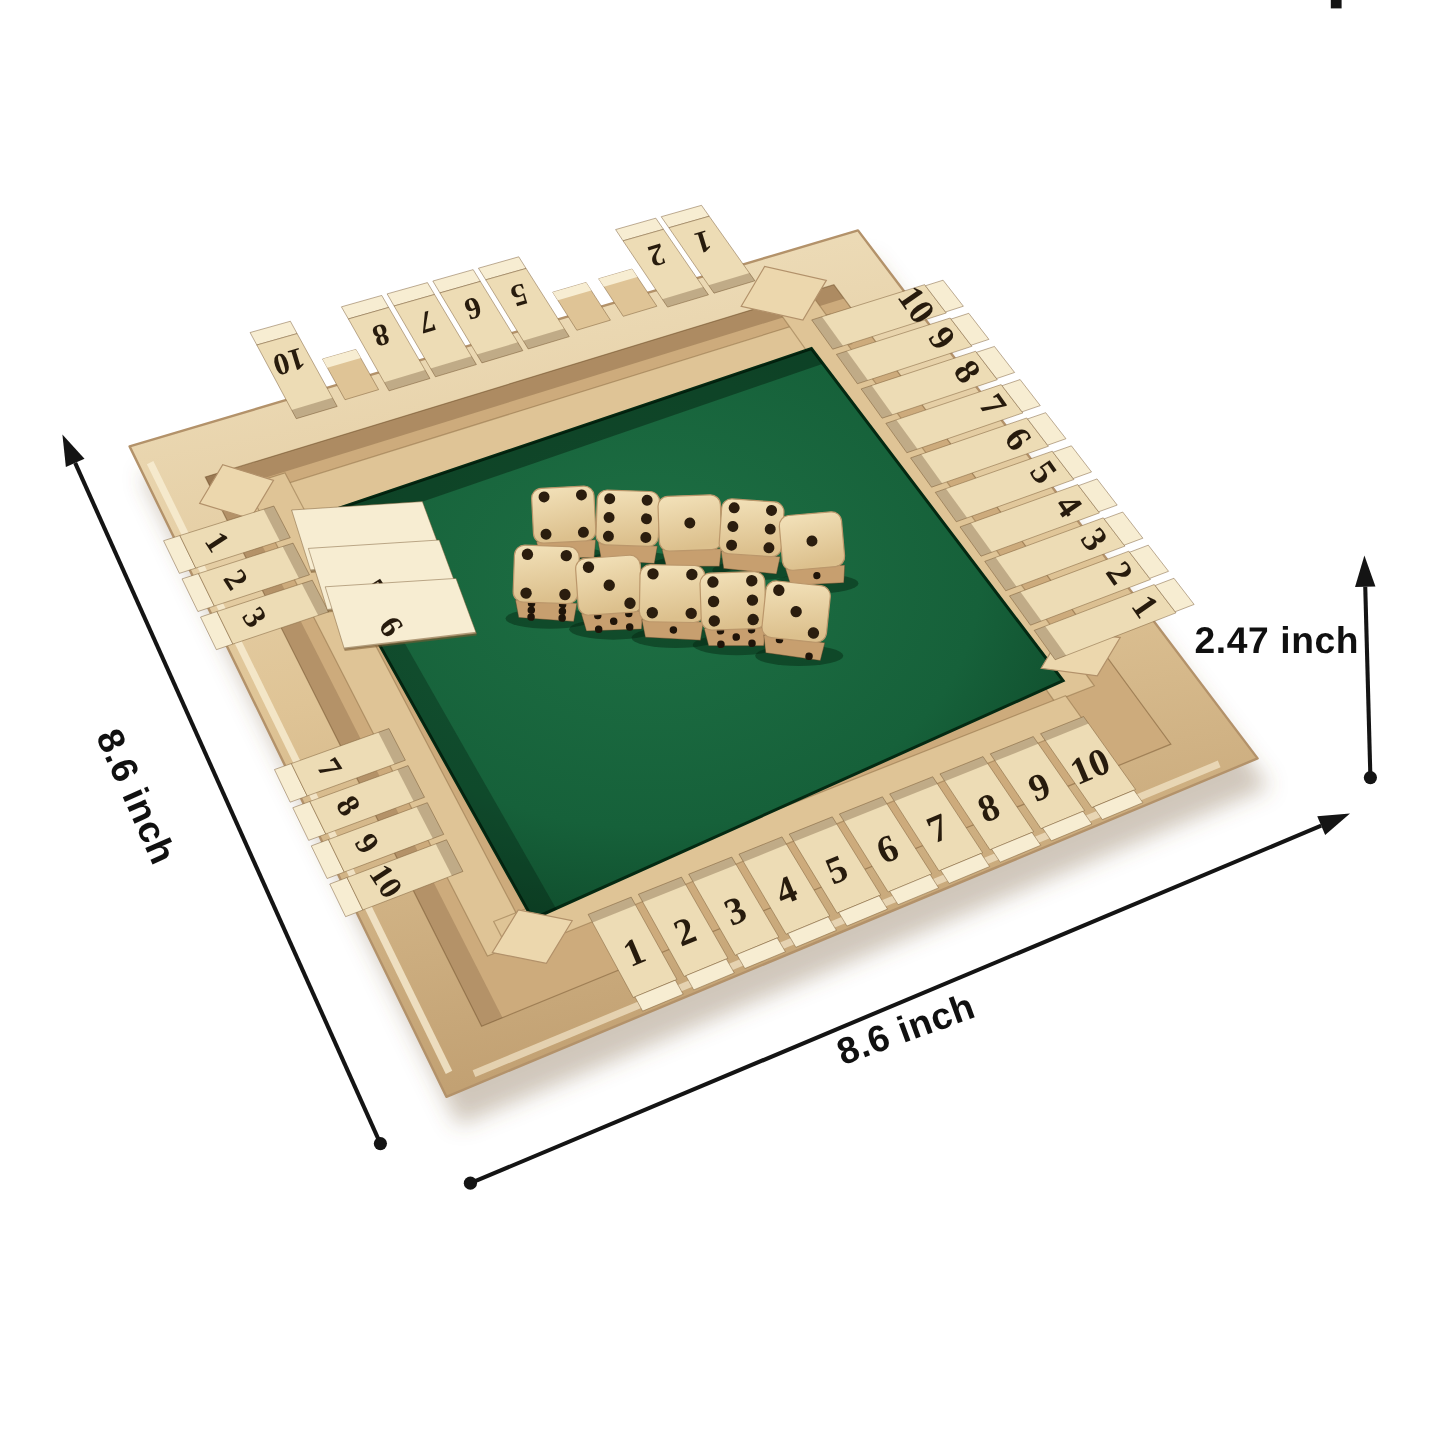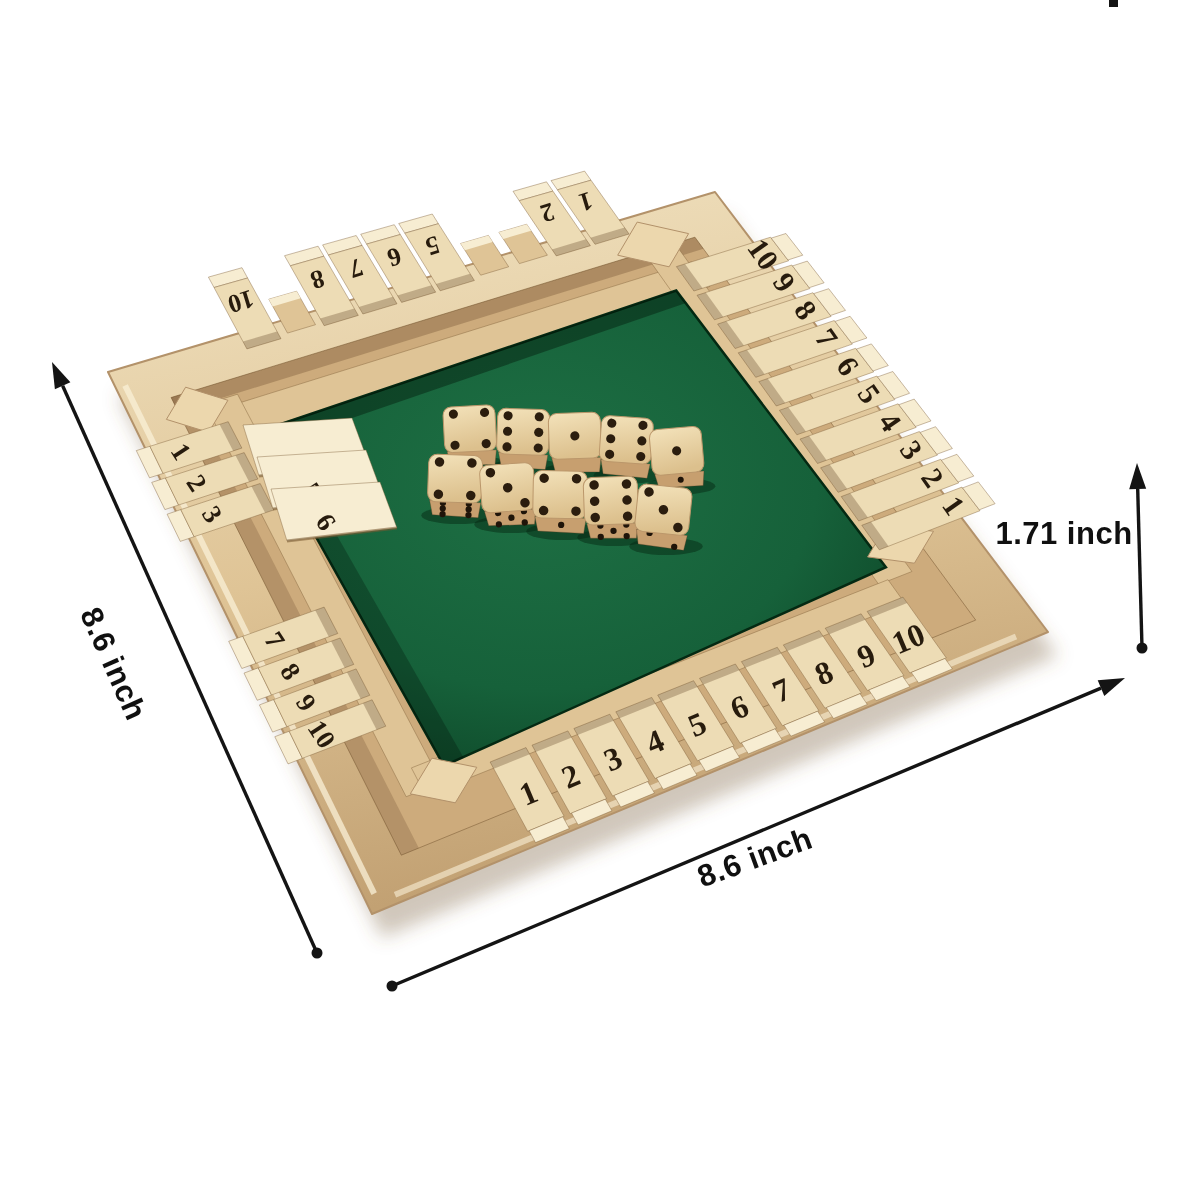--- a/index.html
+++ b/index.html
@@ -421,14 +421,14 @@
         <g>
           <line x1="1137.7024461950457" y1="488.9905092166942" x2="1142" y2="648" stroke="#141414" stroke-width="3.4"></line>
           <polygon points="1137.0,463.0 1146.2,488.8 1129.2,489.2" fill="#141414"></polygon>
           <circle cx="1142" cy="648" r="5.5" fill="#141414"></circle>
         </g>
         <rect x="1109" y="0" width="9" height="7" fill="#141414"></rect>
       </g>
     </svg>
   <div class="dim-label left">8.6 inch</div>
   <div class="dim-label bottom">8.6 inch</div>
-  <div class="dim-label height">1.71 inch</div>
+  <div class="dim-label height">2.47 inch</div>
 </div>
 
 </body></html>

